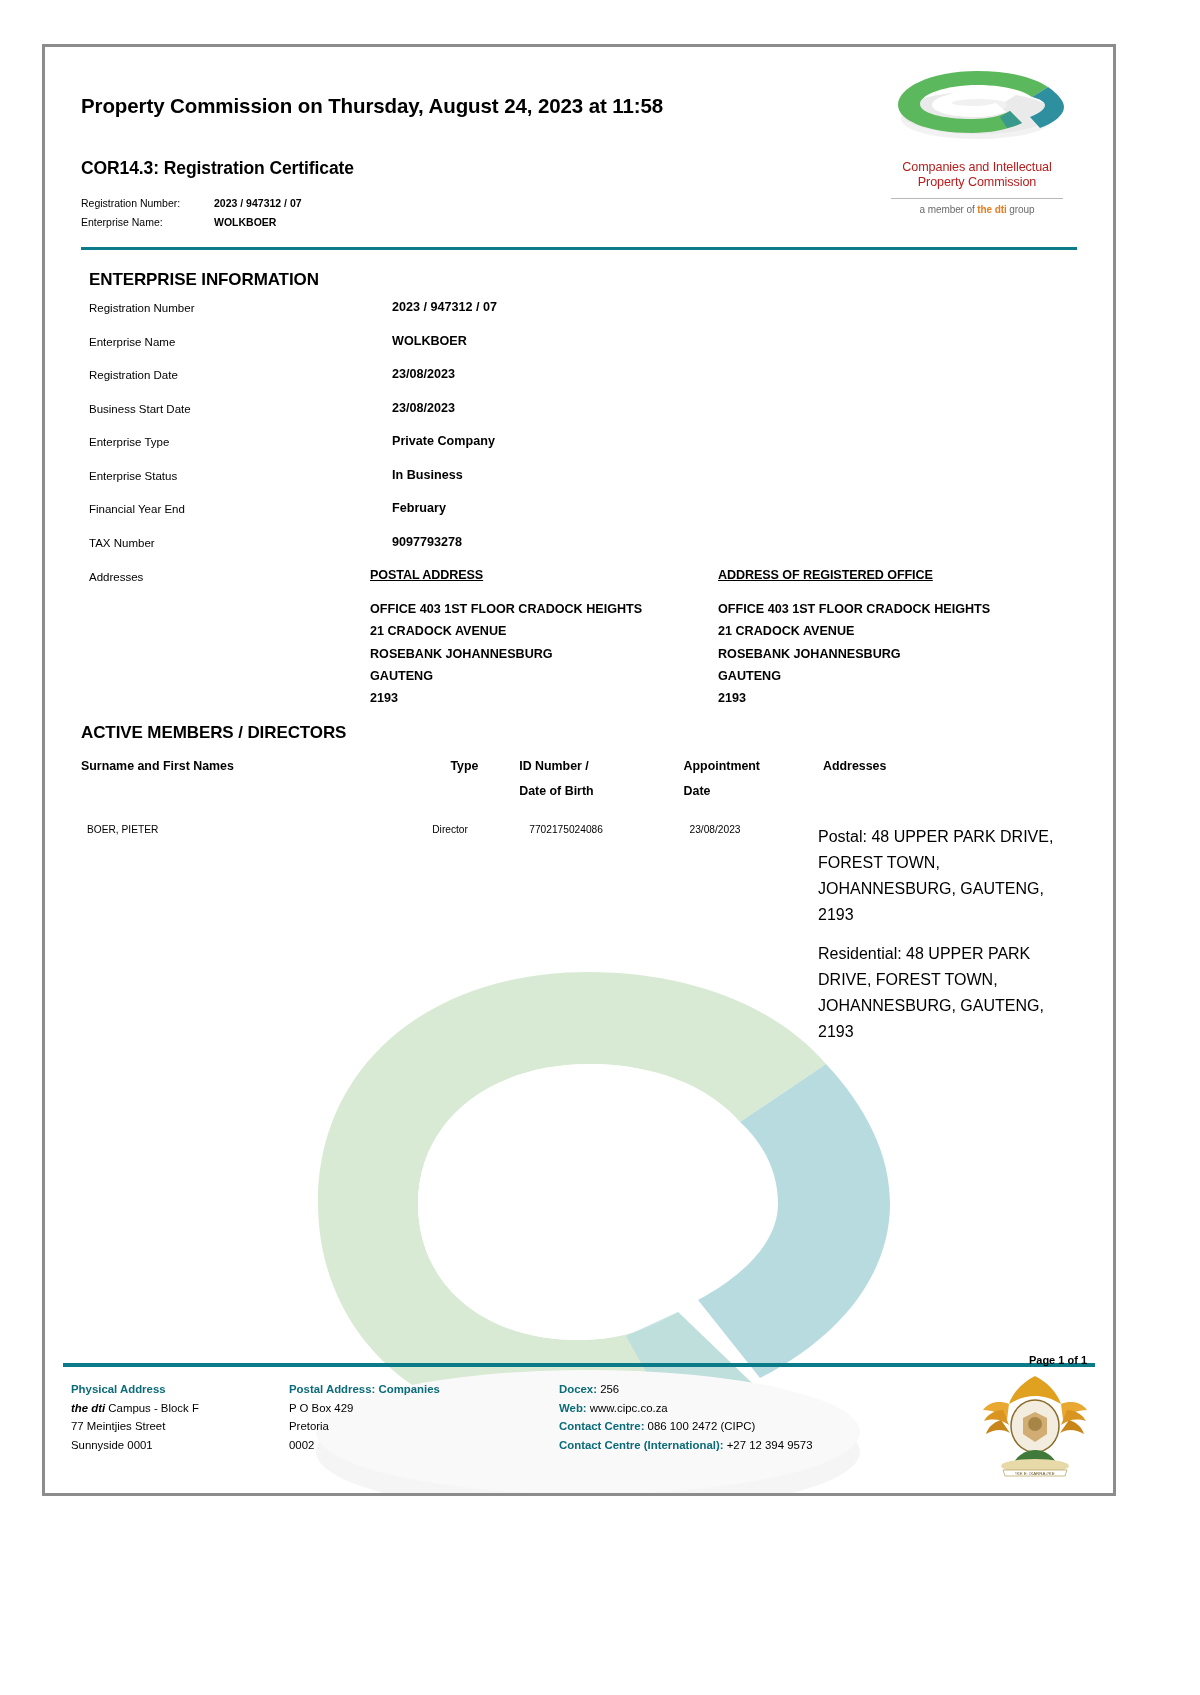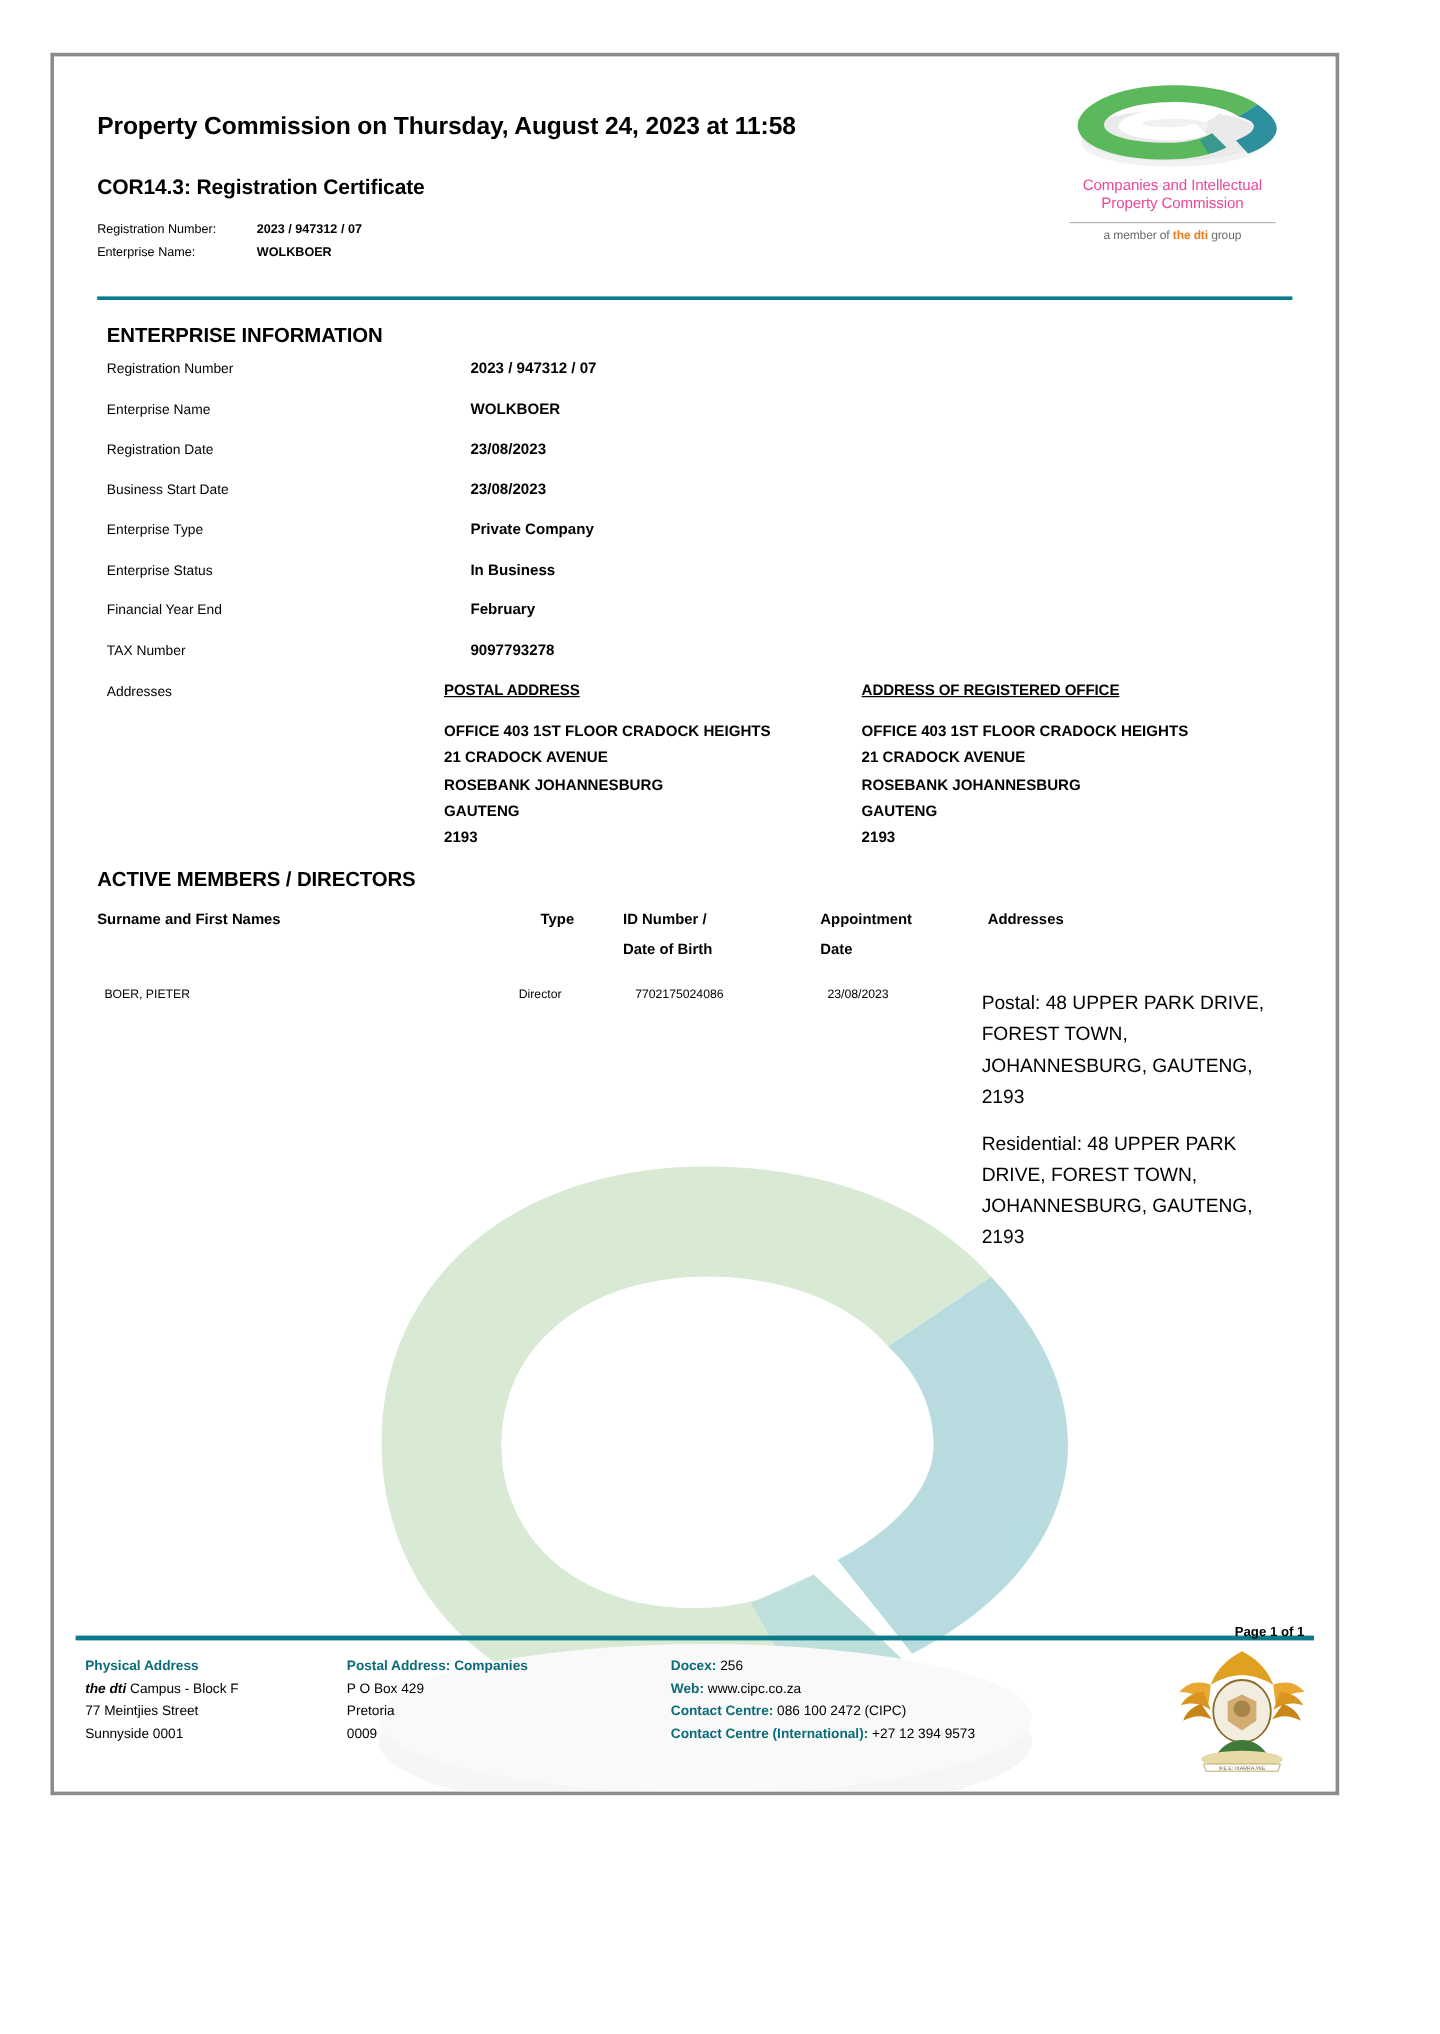--- a/index.html
+++ b/index.html
@@ -20,35 +20,35 @@
   }
   .inner { position: absolute; inset: 0; padding: 0 18px; }
 
   
   .header { position: relative; padding: 18px 0 0 18px; height: 196px; }
   .doc-title {
     font-size: 20.5px; font-weight: bold; line-height: 1.33;
     letter-spacing: -0.1px; width: 700px;
   }
   .cor-title {
-    font-size: 17.5px; font-weight: bold; margin-top: 26px;
+    font-size: 17.5px; font-weight: bold; margin-top: 38px;
     letter-spacing: -0.1px;
   }
   .hdr-meta { margin-top: 15px; }
   .hdr-row { display: flex; font-size: 10.5px; line-height: 1.85; }
   .hdr-lbl { width: 133px; }
   .hdr-val { font-weight: bold; font-size: 10.5px; }
 
   
   .logo-box { position: absolute; right: 8px; top: 10px; width: 220px; text-align: center; }
   .logo-mark { height: 86px; position: relative; }
   .logo-mark svg { display: block; margin: 0 auto; }
   .logo-name {
-    font-size: 12.6px; color: #ec4899; line-height: 1.22;
-    margin-top: 4px; letter-spacing: -0.1px;
+    font-size: 12.6px; color: #b91c1c; line-height: 1.22;
+    margin-top: 17px; letter-spacing: -0.1px;
   }
   .logo-sep { width: 172px; height: 1px; background: #b8b8b8; margin: 7px auto 5px; }
   .logo-dti { font-size: 10px; color: #6b6b6b; letter-spacing: -0.1px; }
   .logo-dti .dti { color: #e87d1e; font-weight: bold; }
 
   .hdr-rule { height: 3px; background: #0b7b8a; margin: 4px 18px 0 18px; }
 
   
   .body-area { position: relative; padding: 0 18px; }
 
@@ -294,21 +294,21 @@
         <div class="fc fc1">
           <div class="fh">Physical Address</div>
           <div><span class="dti-it">the dti</span><span> Campus - Block F</span></div>
           <div>77 Meintjies Street</div>
           <div>Sunnyside 0001</div>
         </div>
         <div class="fc fc2">
           <div class="fh">Postal Address: Companies</div>
           <div>P O Box 429</div>
           <div>Pretoria</div>
-          <div>0009</div>
+          <div>0002</div>
         </div>
         <div class="fc fc3">
           <div><span class="fh">Docex:</span><span> 256</span></div>
           <div><span class="fh">Web:</span><span> www.cipc.co.za</span></div>
           <div><span class="fh">Contact Centre:</span><span> 086 100 2472 (CIPC)</span></div>
           <div><span class="fh">Contact Centre (International):</span><span> +27 12 394 9573</span></div>
         </div>
 
         <div class="coat">
           <svg width="112" height="118" viewBox="0 0 112 118">

